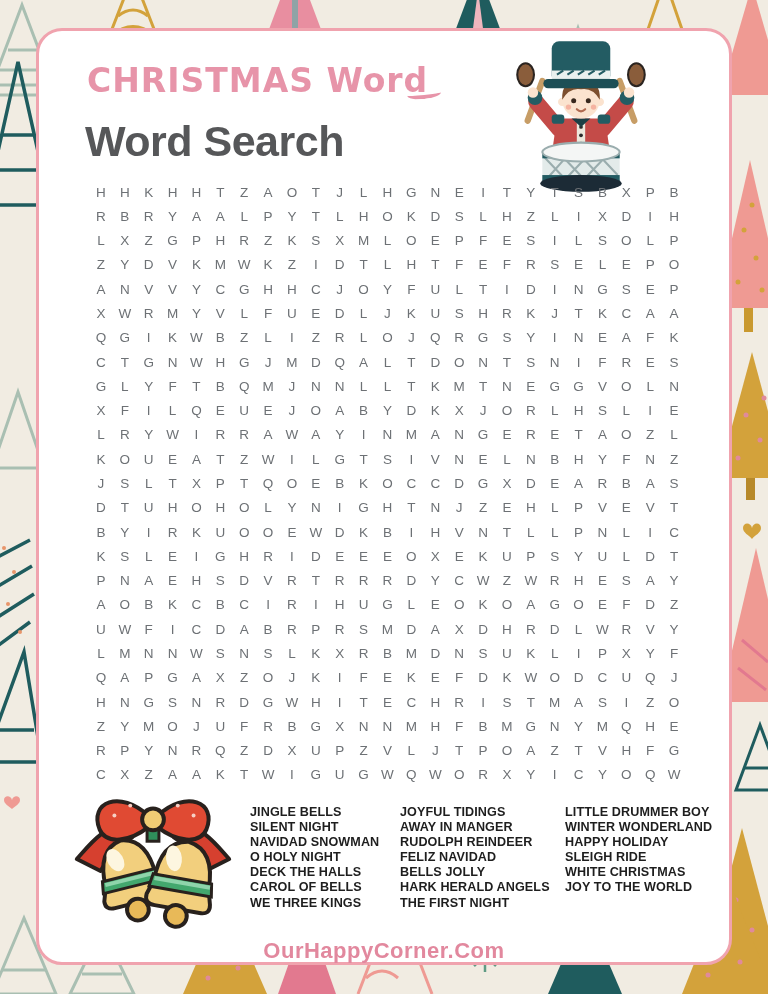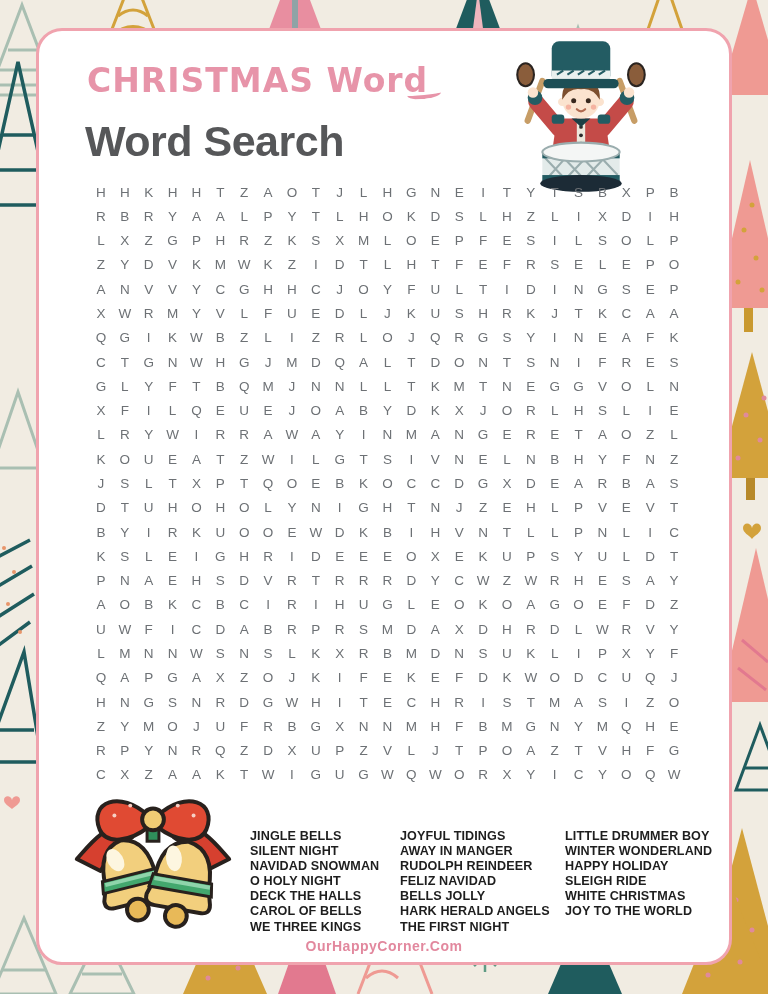--- a/index.html
+++ b/index.html
@@ -34,33 +34,33 @@
   
   .grid{
     position:absolute;left:50px;top:149px;width:597px;height:607px;
     display:grid;grid-template-columns:repeat(25,1fr);grid-auto-rows:1fr;
   }
   .cell{
     display:flex;align-items:center;justify-content:center;
     font-size:13.5px;color:#6d7175;font-weight:400;
   }
   
-  .words{position:absolute;left:0;top:774px;width:690px;height:120px;margin-top:24px;}
+  .words{position:absolute;left:0;top:774px;width:690px;height:120px;}
   .wcol{position:absolute;top:0;}
   .wcol-1{left:211px;}
   .wcol-2{left:361px;}
   .wcol-3{left:526px;}
   .word{
     font-size:12.6px;font-weight:700;color:#1e1e1e;
     line-height:15.1px;white-space:nowrap;letter-spacing:0.1px;
   }
   .bells{position:absolute;left:20px;top:752px;width:188px;height:160px;}
   .footer{
     position:absolute;left:0;top:907px;width:690px;text-align:center;
-    font-size:14px;font-weight:700;color:#e2889e;letter-spacing:0.5px;
+    font-size:22px;font-weight:700;color:#e2889e;letter-spacing:0.5px;
   }
 </style>
 </head>
 <body>
 
 <svg class="bg" viewBox="0 0 768 994" aria-hidden="true">
 
   <g stroke="#a9bfb2" stroke-width="3" fill="none">
     <path d="M-12 95 L22 5 L56 95 Z"></path>
       <path d="M0 70 L44 70 M-6 85 L50 85 M8 50 L38 50"></path>

